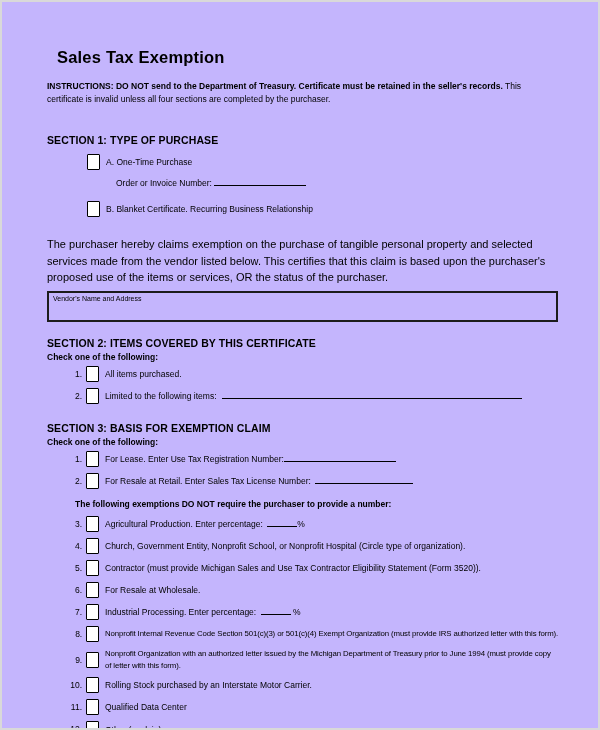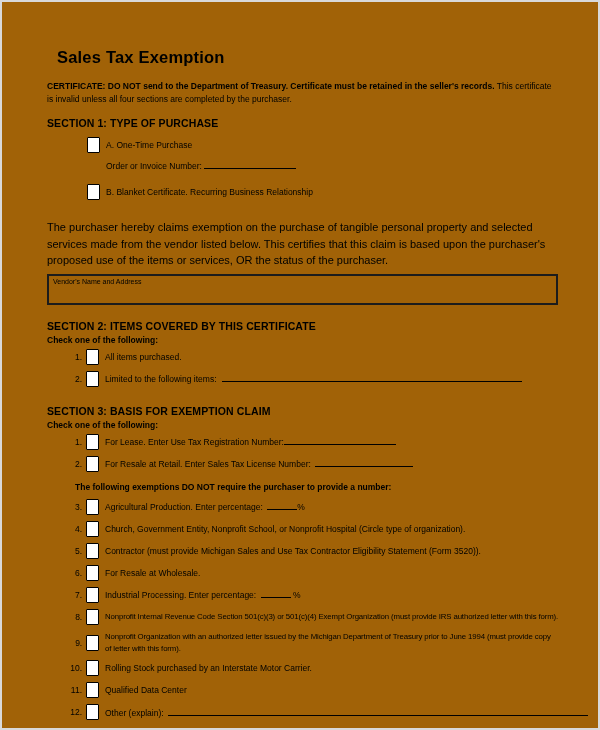--- a/index.html
+++ b/index.html
@@ -1,37 +1,37 @@
 <!DOCTYPE html>
 <html><head>
 <meta charset="utf-8">
 <style>
   html,body{margin:0;padding:0;background:#ffffff;}
   .page{
     width:600px;height:730px;box-sizing:border-box;
-    border:2px solid #d9d9d9;background:#a16207;
+    border:2px solid #d9d9d9;background:#c4b5fd;
     font-family:"Liberation Sans",sans-serif;color:#000;
     position:relative;overflow:hidden;
   }
   .content{padding:0 40px 0 45px;}
   .title{font-size:16.5px;font-weight:bold;margin:46px 0 0 10px;letter-spacing:.2px;}
   .instructions{font-size:8.5px;line-height:1.55;margin-top:13px;}
   .instructions b{font-weight:bold;}
-  .sec-heading{font-size:10.5px;font-weight:bold;margin-top:11px;letter-spacing:.1px;}
+  .sec-heading{font-size:10.5px;font-weight:bold;margin-top:28px;letter-spacing:.1px;}
   .prompt{font-size:8.5px;font-weight:bold;margin-top:3px;}
   .cb{
     width:13px;height:16px;border:1.5px solid #000;background:#fff;
     display:inline-block;flex:0 0 auto;box-sizing:border-box;border-radius:1px;
   }
   .s1-grid{display:flex;margin-left:40px;margin-top:8px;font-size:8.5px;}
   .s1-left{width:228px;flex:0 0 228px;}
   .s1-right{flex:1;}
   .opt-row{display:flex;align-items:center;}
   .opt-row .lbl{margin-left:6px;}
-  .opt-sub{margin-left:19px;margin-top:7px;white-space:nowrap;}
+  .opt-sub{margin-left:29px;margin-top:7px;white-space:nowrap;}
   .row-b{margin-left:40px;margin-top:13px;font-size:8.5px;}
   .claim-p{font-size:11px;line-height:1.5;margin-top:19px;}
   .vendor-box{margin-top:5px;border:2px solid #1c1c1c;height:31px;box-sizing:border-box;padding:2px 4px;}
   .vendor-lbl{font-size:7px;}
   .crow{display:flex;align-items:center;font-size:8.5px;margin-top:6px;}
   .crow .num{flex:0 0 39px;text-align:right;padding-right:4px;box-sizing:border-box;}
   .crow .lblwrap{margin-left:6px;flex:1;min-width:0;}
   .note{font-size:8.5px;font-weight:bold;margin:10px 0 0 28px;}
   .blank{display:inline-block;border-bottom:1px solid #000;height:8px;vertical-align:baseline;}
   .small-row{font-size:7.8px;letter-spacing:-0.12px;}
@@ -40,21 +40,21 @@
 </style>
 </head>
 <body>
 
 <div class="page">
   <div class="content">
 
     <div class="title">Sales Tax Exemption</div>
 
     <div class="instructions">
-      <b>CERTIFICATE: DO NOT send to the Department of Treasury. Certificate must be retained in the seller's records.</b><span> This certificate is invalid unless all four sections are completed by the purchaser.</span>
+      <b>INSTRUCTIONS: DO NOT send to the Department of Treasury. Certificate must be retained in the seller's records.</b><span> This certificate is invalid unless all four sections are completed by the purchaser.</span>
     </div>
 
     <div class="sec-heading">SECTION 1: TYPE OF PURCHASE</div>
 
     <div class="s1-grid">
       <div class="s1-left">
         <div class="opt-row">
           <span class="cb"></span>
           <span class="lbl">A. One-Time Purchase</span>
         </div>

